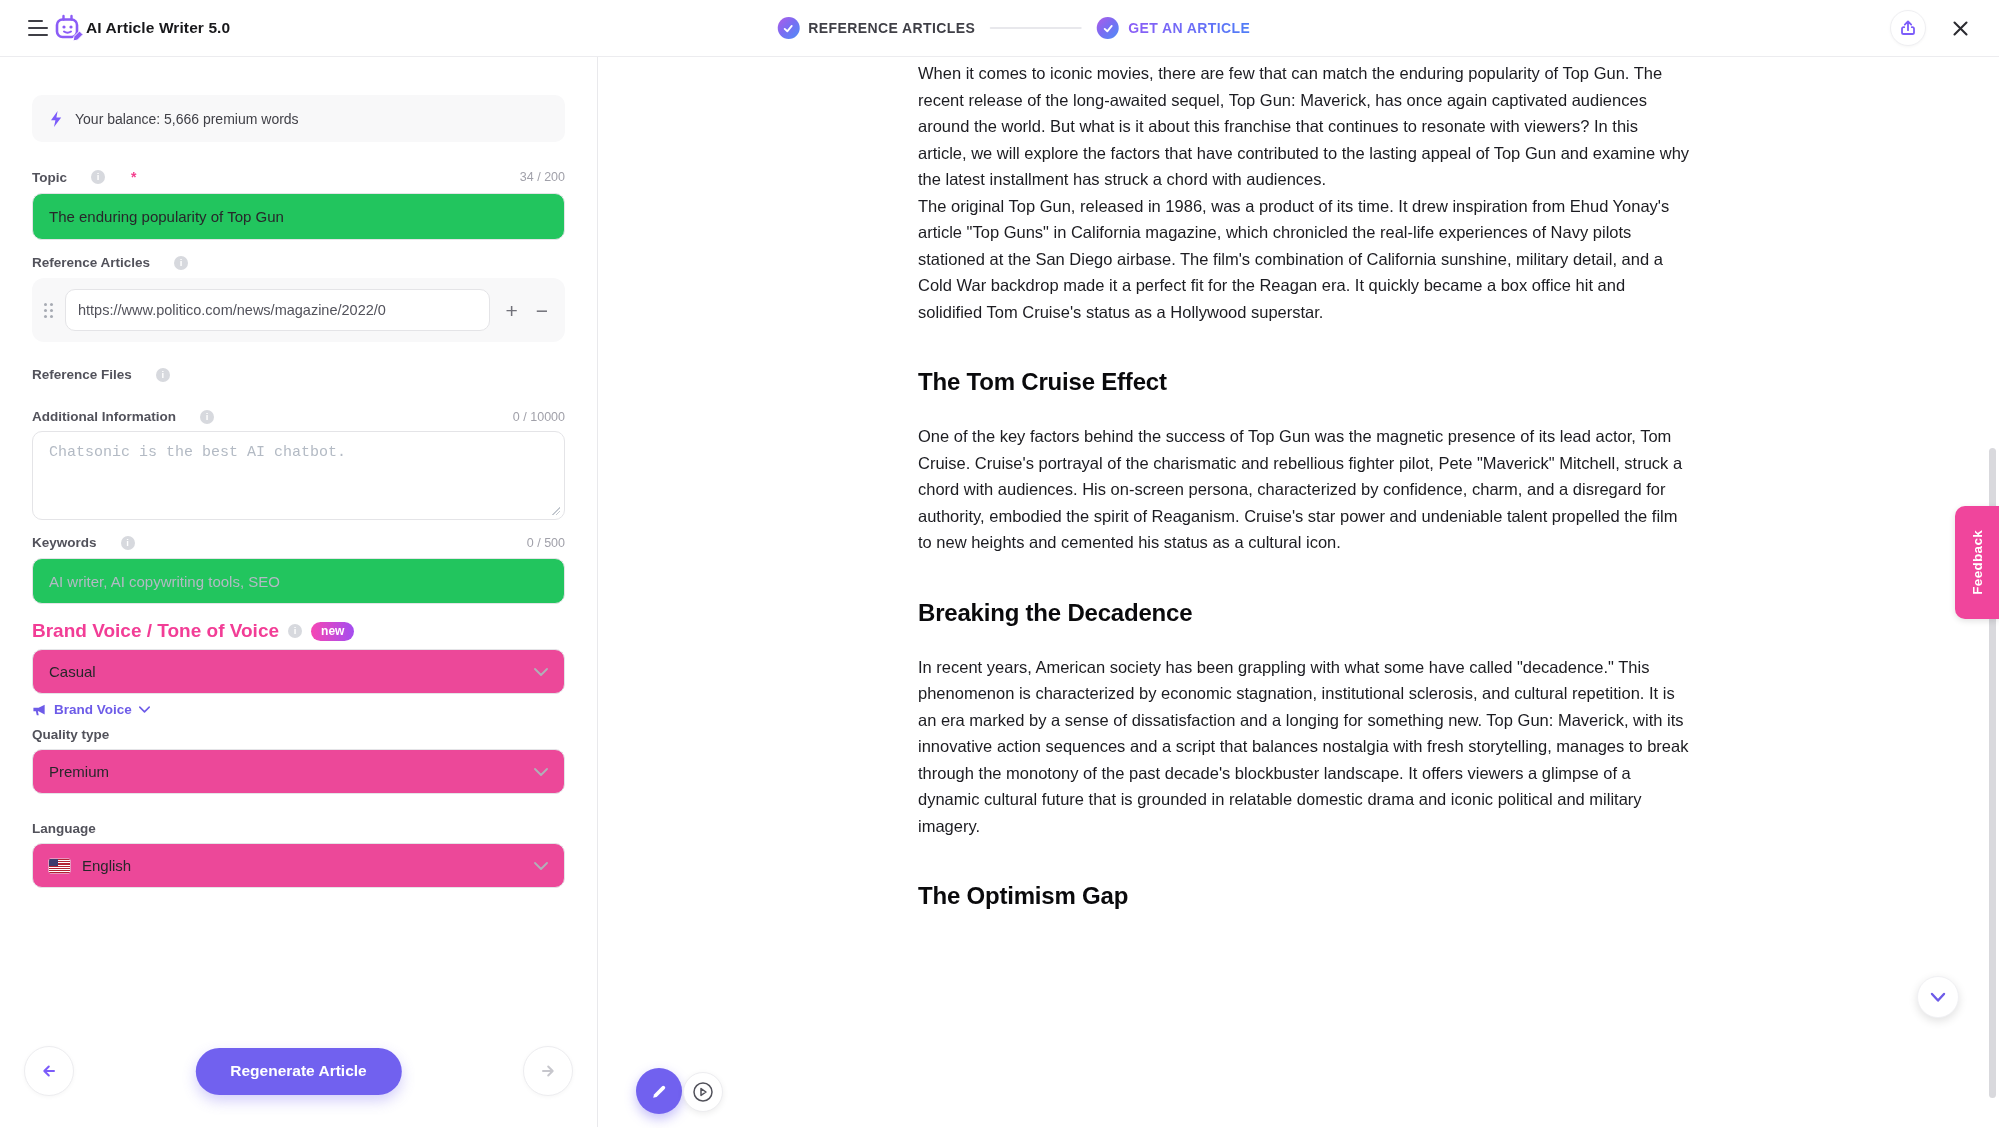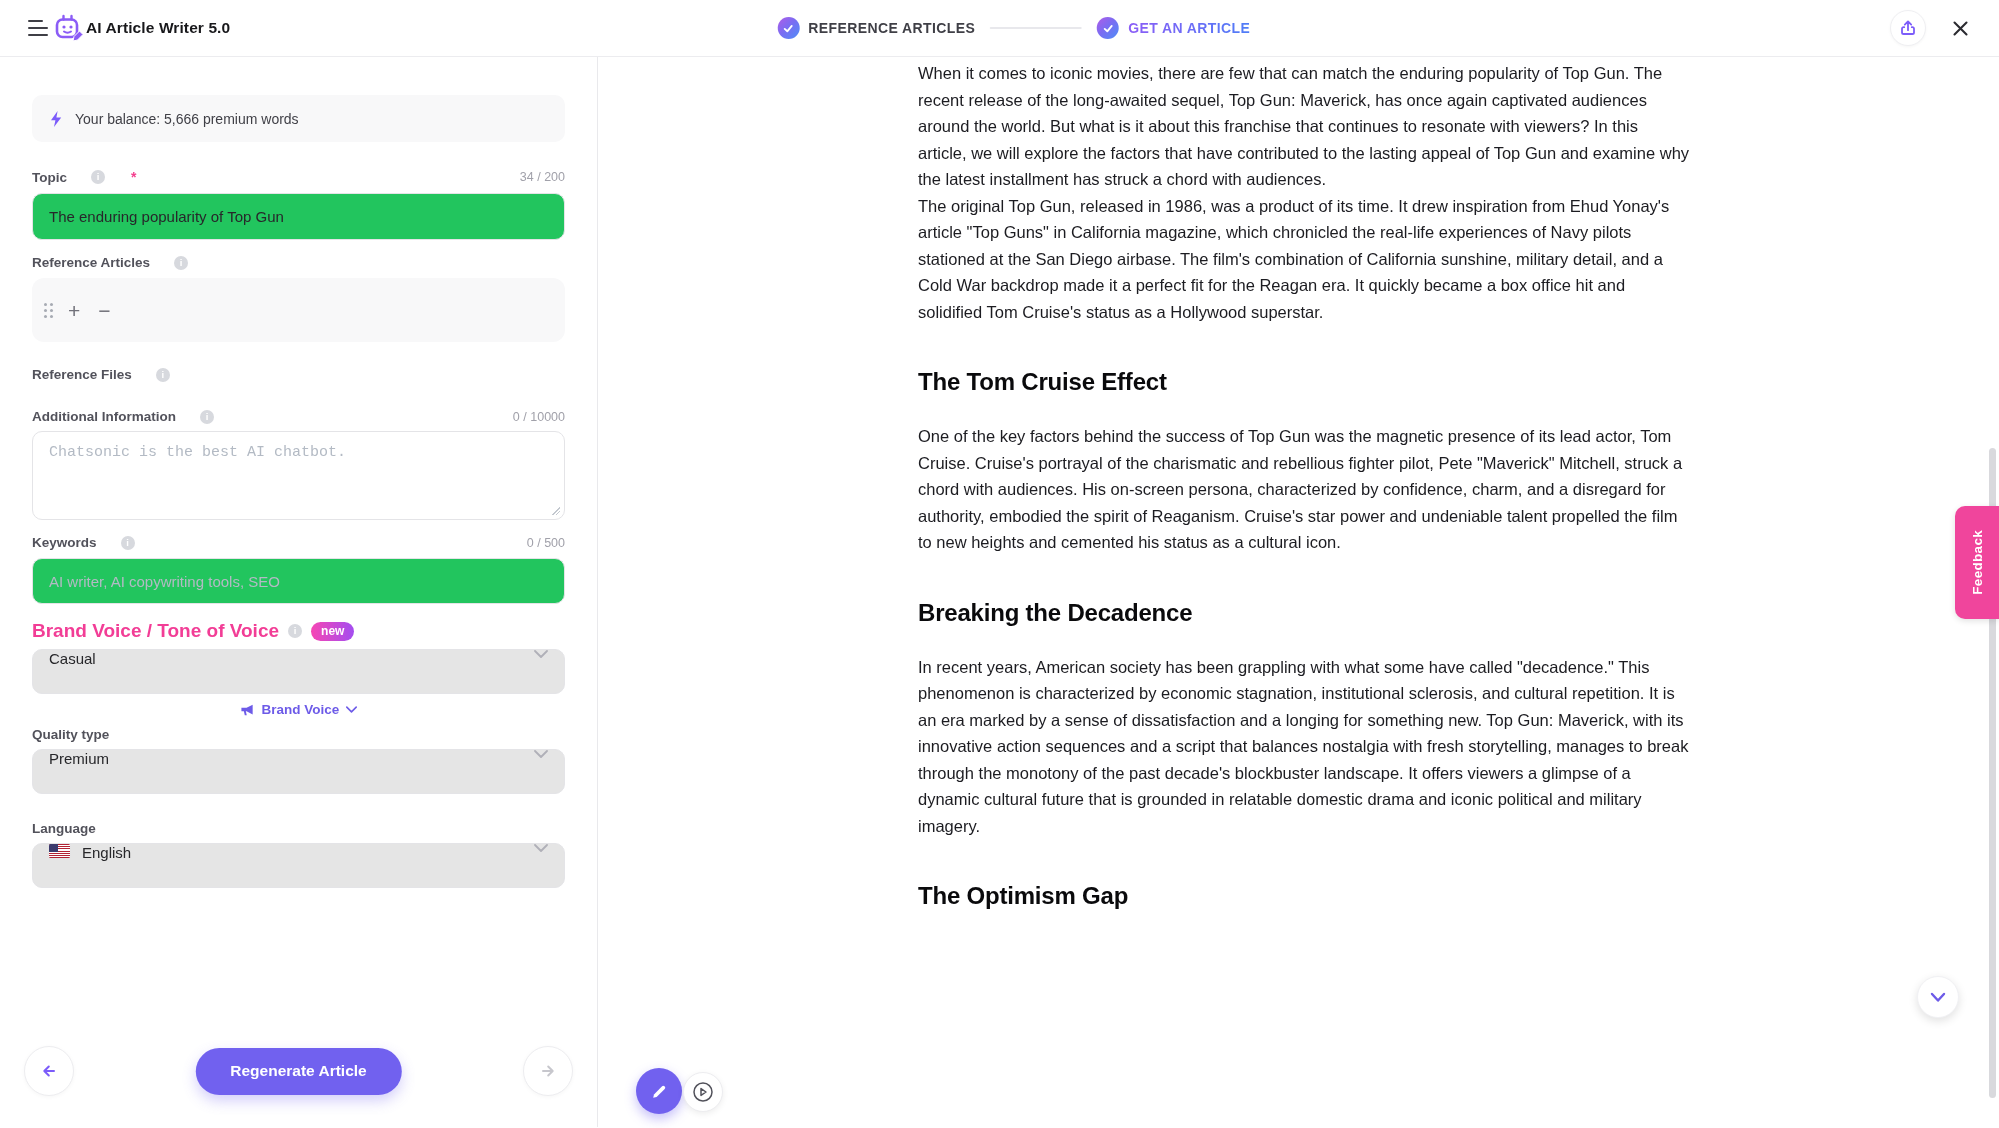--- a/index.html
+++ b/index.html
@@ -142,26 +142,26 @@
   .bv-title-row { display: flex; align-items: center; gap: 9px; margin-top: 16px; }
   .bv-title { font-size: 19px; font-weight: 700; color: #f23d96; }
   .new-badge {
     background: linear-gradient(90deg, #f646b4 0%, #a44df0 100%);
     color: #fff; font-size: 12px; font-weight: 600;
     padding: 3px 10px 4px; border-radius: 20px; line-height: 1;
   }
   .select-box {
     margin-top: 7px; height: 45px;
     border: 1px solid #e4e4e7; border-radius: 10px;
-    display: flex; align-items: flex-start; gap: 12px;
+    display: flex; align-items: center; gap: 12px;
     padding: 0 16px; font-size: 15px; color: #27272a;
-    cursor: pointer; background: #e5e5e5;
+    cursor: pointer; background: #ec4899;
   }
   .select-box .chev { margin-left: auto; display: flex; }
-  .bv-link-row { display: flex; justify-content: center; margin-top: 8px; }
+  .bv-link-row { display: flex; justify-content: flex-start; margin-top: 8px; }
   .bv-link {
     display: inline-flex; align-items: center; gap: 7px;
     color: #6d5be8; font-size: 13.5px; font-weight: 700; cursor: pointer;
   }
   .flag {
     width: 21px; height: 14px; position: relative; flex: 0 0 21px;
     background: repeating-linear-gradient(#b22234 0 1.1px, #fff 1.1px 2.2px);
     border-radius: 1.5px; overflow: hidden; box-shadow: 0 0 0 .5px #e3e3e6;
   }
   .flag::before { content:""; position:absolute; left:0; top:0; width: 9px; height: 7.5px; background:#3c3b6e; }
@@ -316,20 +316,21 @@
       <input class="text-input" type="text" value="The enduring popularity of Top Gun" style="">
 
       <div class="field-label-row" style="margin-top:15px;">
         <span class="field-label">
           <span>Reference Articles</span>
           <span class="info-dot">i</span>
         </span>
       </div>
       <div class="ref-group">
         <span class="drag-dots"></span>
+        <input class="ref-input" type="text" value="https://www.politico.com/news/magazine/2022/0" style="">
         <button class="pm-btn">+</button>
         <button class="pm-btn">−</button>
       </div>
 
       <div class="field-label-row" style="margin-top:25px;">
         <span class="field-label">
           <span>Reference Files</span>
           <span class="info-dot">i</span>
         </span>
       </div>

